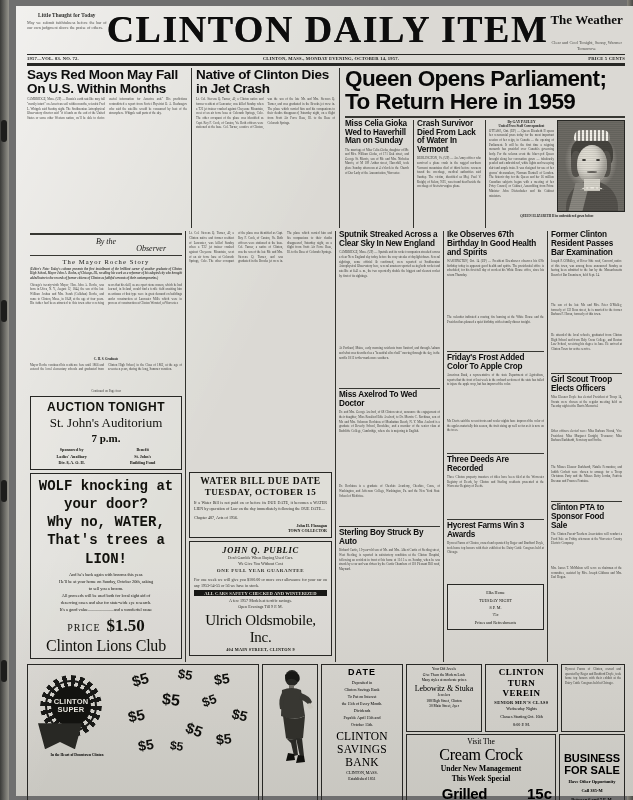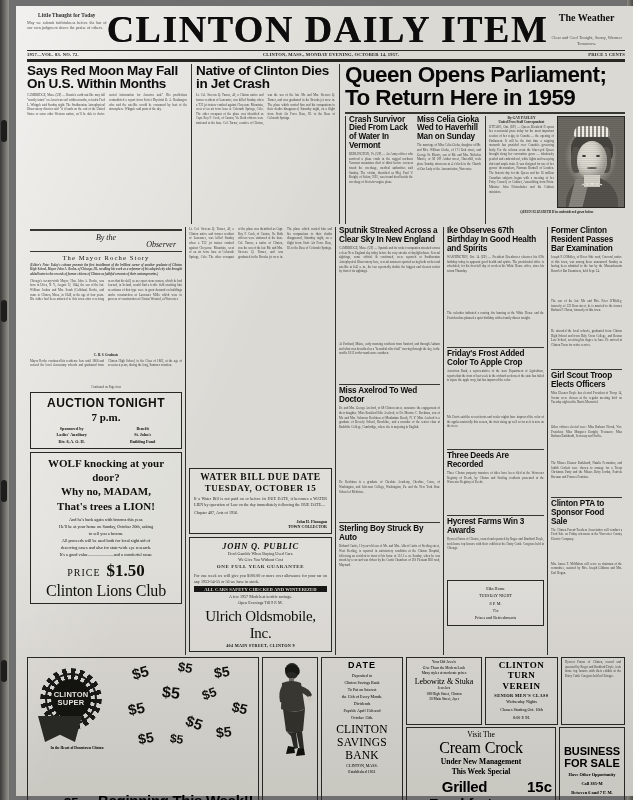--- a/index.html
+++ b/index.html
@@ -31,21 +31,21 @@
   .thought .th-b{text-align:justify;filter:blur(.23px);opacity:.82;}
   .flagwrap{flex:1;text-align:center;}
   .flag{
     font-family:"Liberation Serif", serif;
     font-size:38px;line-height:.94;font-weight:bold;
     letter-spacing:1.5px;color:#111;
     text-shadow:0 0 .6px rgba(0,0,0,.7);
     white-space:nowrap;
   }
   .weather{width:106px;text-align:center;font-size:4.4px;color:#2b2b28;}
-  .weather .w-t{font-weight:bold;font-size:10px;margin-bottom:12px;color:#111;}
+  .weather .w-t{font-weight:bold;font-size:13px;margin-bottom:12px;color:#111;}
   .weather .w-b{line-height:1.35;filter:blur(.2px);opacity:.8;}
 
   .rule1{border-top:1px solid #2a2a27;margin:2px 4px 0 4px;}
   .dateline{display:flex;align-items:center;justify-content:space-between;padding:1.5px 4px;font-size:4.6px;font-weight:bold;letter-spacing:.2px;color:#1d1d1b;}
   .dateline .dl-c{flex:1;text-align:center;}
   .dateline .dl-l{width:120px;}
   .dateline .dl-r{width:110px;text-align:right;}
   .rule2{border-top:1px solid #2a2a27;border-bottom:2px solid #2a2a27;height:2px;margin:0 4px 2px 4px;}
 
   
@@ -74,33 +74,33 @@
   .bcol{padding:0 3px;}
   .c1{width:158px;}
   .c2{width:150px;border-left:1px solid #35352f;}
   .c3{width:108px;border-left:1px solid #35352f;}
   .c4{width:104px;border-left:1px solid #35352f;}
   .c5{flex:1;border-left:1px solid #35352f;}
 
   
   .allsorts-t{font-family:"Liberation Serif", serif;font-weight:bold;font-size:16px;text-align:center;color:#111;letter-spacing:-.2px;}
   .allsorts-by{font-style:italic;font-size:8px;text-align:center;color:#1d1d1b;margin-top:1px;}
-  .allsorts-ob{font-style:italic;font-size:8px;text-align:right;color:#1d1d1b;margin:-2px 6px 1px 0;}
+  .allsorts-ob{font-style:italic;font-size:8px;text-align:right;color:#1d1d1b;margin:-2px 16px 1px 0;}
   .colhead{font-size:6.6px;letter-spacing:1.1px;text-align:center;color:#1d1d1b;margin:2px 0 1.5px;}
 
   
   .ad{border:1px solid #2a2a27;padding:3px 4px;margin:3px 0;background:rgba(255,255,255,.1);text-align:center;color:#15150f;}
   .ad.thick{border-width:1.4px;}
   .ad-h1{font-family:"Liberation Sans", sans-serif;font-weight:bold;font-size:12px;letter-spacing:.4px;}
   .ad-h2{font-family:"Liberation Serif", serif;font-size:13px;margin-top:1px;}
   .ad-h3{font-family:"Liberation Serif", serif;font-size:11px;font-weight:bold;margin-top:1px;}
   .ad-sm{font-size:4.1px;line-height:1.5;filter:blur(.2px);opacity:.88;}
   .ad-row{display:flex;justify-content:space-around;margin-top:3px;}
   .ad-row div{font-size:4.1px;line-height:1.5;font-weight:bold;filter:blur(.15px);}
-  .lions-l{font-family:Liberation Serif, serif;font-weight:bold;font-size:11px;line-height:1.3;text-align:center;}
+  .lions-l{font-family:Liberation Mono, monospace;font-weight:bold;font-size:14px;line-height:1.3;text-align:center;}
   .lions-body{font-size:4.3px;line-height:1.65;margin:3px 2px;filter:blur(.2px);}
   .price-line{display:flex;align-items:baseline;justify-content:center;gap:6px;margin:3px 0 1px;}
   .price-line .pw{font-family:"Liberation Serif", serif;font-size:10px;letter-spacing:1px;}
   .price-line .pv{font-family:"Liberation Serif", serif;font-weight:bold;font-size:17px;}
   .lions-name{font-family:"Liberation Serif", serif;font-size:16px;letter-spacing:-.2px;}
 
   .wbill-h{font-family:"Liberation Serif", serif;font-weight:bold;font-size:9.5px;letter-spacing:.6px;}
   .wbill-h2{font-family:"Liberation Serif", serif;font-weight:bold;font-size:9px;letter-spacing:.5px;margin-top:1px;}
   .sig{text-align:right;font-size:4px;line-height:1.4;margin-top:2px;font-weight:bold;filter:blur(.15px);}
   .jq-h{font-family:"Liberation Serif", serif;font-weight:bold;font-size:8.5px;letter-spacing:.7px;font-style:italic;}
@@ -215,27 +215,27 @@
     <div class="hd-mid col-vr">
       <div class="hd-a">Native of Clinton Dies in Jet Crash</div>
       <div class="micro b2" style="margin-top:2px;height:56px;overflow:hidden">Lt. Col. Stevens Q. Turner, 40, a Clinton native and former resident of Lancaster, was killed Sunday when a T22 jet trainer crashed against Cheyenne Mountain, west of an air force base at Colorado Springs, Colo. The other occupant of the plane was identified as Capt. Roy F. Cook, of Canton, Va. Both officers were stationed at the base. Col. Turner, a native of Clinton, was the son of the late Mr. and Mrs. Stevens Q. Turner, and was graduated in the Brooks jet crew in. The plane which carried him and his companions to their deaths disappeared, Saturday night, on a flight from Scott Air Force Base, Ill. to the Base of Colorado Springs.</div>
     </div>
 
     <div class="hd-right col-vr">
       <div class="banner">Queen Opens Parliament; To Return Here in 1959</div>
       <div class="hr-d"></div>
 
       <div style="display:flex;gap:4px;">
+        <div style="width:64px">
+          <div class="sub">Miss Celia Gioka Wed to Haverhill Man on Sunday</div>
+          <div class="micro" style="height:72px;overflow:hidden">The marriage of Miss Celia Gioka, daughter of Mr. and Mrs. William Gioka, of 171 Oak street, and George St. Macris, son of Mr. and Mrs. Nicholas Macris, of M 109 Arthur street, Haverhill, took place Sunday afternoon at 4 o'clock in the Church of Our Lady of the Annunciation, Worcester.</div>
+        </div>
         <div style="width:68px;border-left:1px solid #35352f;padding-left:3px">
           <div class="sub">Crash Survivor Died From Lack of Water In Vermont</div>
           <div class="micro" style="height:72px;overflow:hidden">BURLINGTON, Vt. (UP) — An Army officer who survived a plane crash in the rugged northern Vermont mountains died of thirst before rescuers found the wreckage, medical authorities said Sunday. The victim, identified as Maj. Paul V. Knight, of Salem, N.H., was found dead beside the wreckage of his twin-engine plane.</div>
-        </div>
-        <div style="width:64px">
-          <div class="sub">Miss Celia Gioka Wed to Haverhill Man on Sunday</div>
-          <div class="micro" style="height:72px;overflow:hidden">The marriage of Miss Celia Gioka, daughter of Mr. and Mrs. William Gioka, of 171 Oak street, and George St. Macris, son of Mr. and Mrs. Nicholas Macris, of M 109 Arthur street, Haverhill, took place Sunday afternoon at 4 o'clock in the Church of Our Lady of the Annunciation, Worcester.</div>
         </div>
         <div style="flex:1;border-left:1px solid #35352f;padding-left:3px">
           <div class="photo">
             <div class="ph-bg"></div>
             <div class="ph-body"></div>
             <div class="ph-sash"></div>
             <div class="ph-hair"></div>
             <div class="ph-hair2"></div>
             <div class="ph-hair3"></div>
             <div class="ph-face"></div>
@@ -265,38 +265,39 @@
       <div class="hr-s"></div>
       <div class="colhead">The Mayor Roche Story</div>
       <div class="micro" style="font-style:italic;font-weight:bold">(Editor's Note: Today's column presents the first installment of the brilliant career of another graduate of Clinton High School, Mayor John A. Roche, of Chicago, Ill., recalling his work as a reformer of his adopted city who brought added lustre to the records of former citizens of Clinton as faithful servants of their contemporaries.)</div>
       <div class="micro b2" style="margin-top:2px;height:72px;overflow:hidden">Chicago's twenty-sixth Mayor, Hon. John A. Roche, was born in Utica, N. Y., August 12, 1844, the son of the late William Joshua and Mrs. Sarah (Callahan) Roche, and came to Clinton, Mass., in 1848, at the age of four years. His father had been attracted to this town after receiving news that his skill, as an expert stone mason, which he had learned, in Ireland, would find a fertile field awaiting him as artisans of that type were in great demand on buildings under construction at Lancaster Mills which were in process of construction at Clinton Worsted, at Worcester.</div>
       <div class="cutline" style="margin:2px 0">C. H. S. Graduate</div>
       <div class="micro b2" style="height:26px;overflow:hidden">Mayor Roche continued his residence here until 1866 and entered the local elementary schools and graduated from Clinton High School, in the Class of 1862, at the age of seventeen years, during the long, Summer vacation.</div>
       <div class="micro" style="text-align:center">Continued on Page four</div>
 
       <div class="ad thick">
         <div class="ad-h1">AUCTION TONIGHT</div>
+        <div class="ad-h2">St. John's Auditorium</div>
         <div class="ad-h3">7 p.m.</div>
         <div class="ad-row">
           <div>
             <div>Sponsored by</div>
             <div>Ladies' Auxiliary</div>
             <div>Div. 8, A. O. H.</div>
           </div>
           <div>
             <div>Benefit</div>
             <div>St. John's</div>
             <div>Building Fund</div>
           </div>
         </div>
       </div>
 
       <div class="ad thick">
         <div class="lions-l">WOLF knocking at your door?</div>
-        <div class="lions-l">Why no, MADAM,</div>
+        <div class="lions-l">Why no, WATER,</div>
         <div class="lions-l">That's trees a LION!</div>
         <div class="lions-body">
           <div>And he's back again with brooms this year.</div>
           <div>He'll be at your home on Sunday, October 20th, asking</div>
           <div>to sell you a broom.</div>
           <div>All proceeds will be used both for local sight aid of</div>
           <div>deserving cases and also for state-wide eye research.</div>
           <div>It's a good value——————and a wonderful cause</div>
         </div>
         <div class="price-line">

